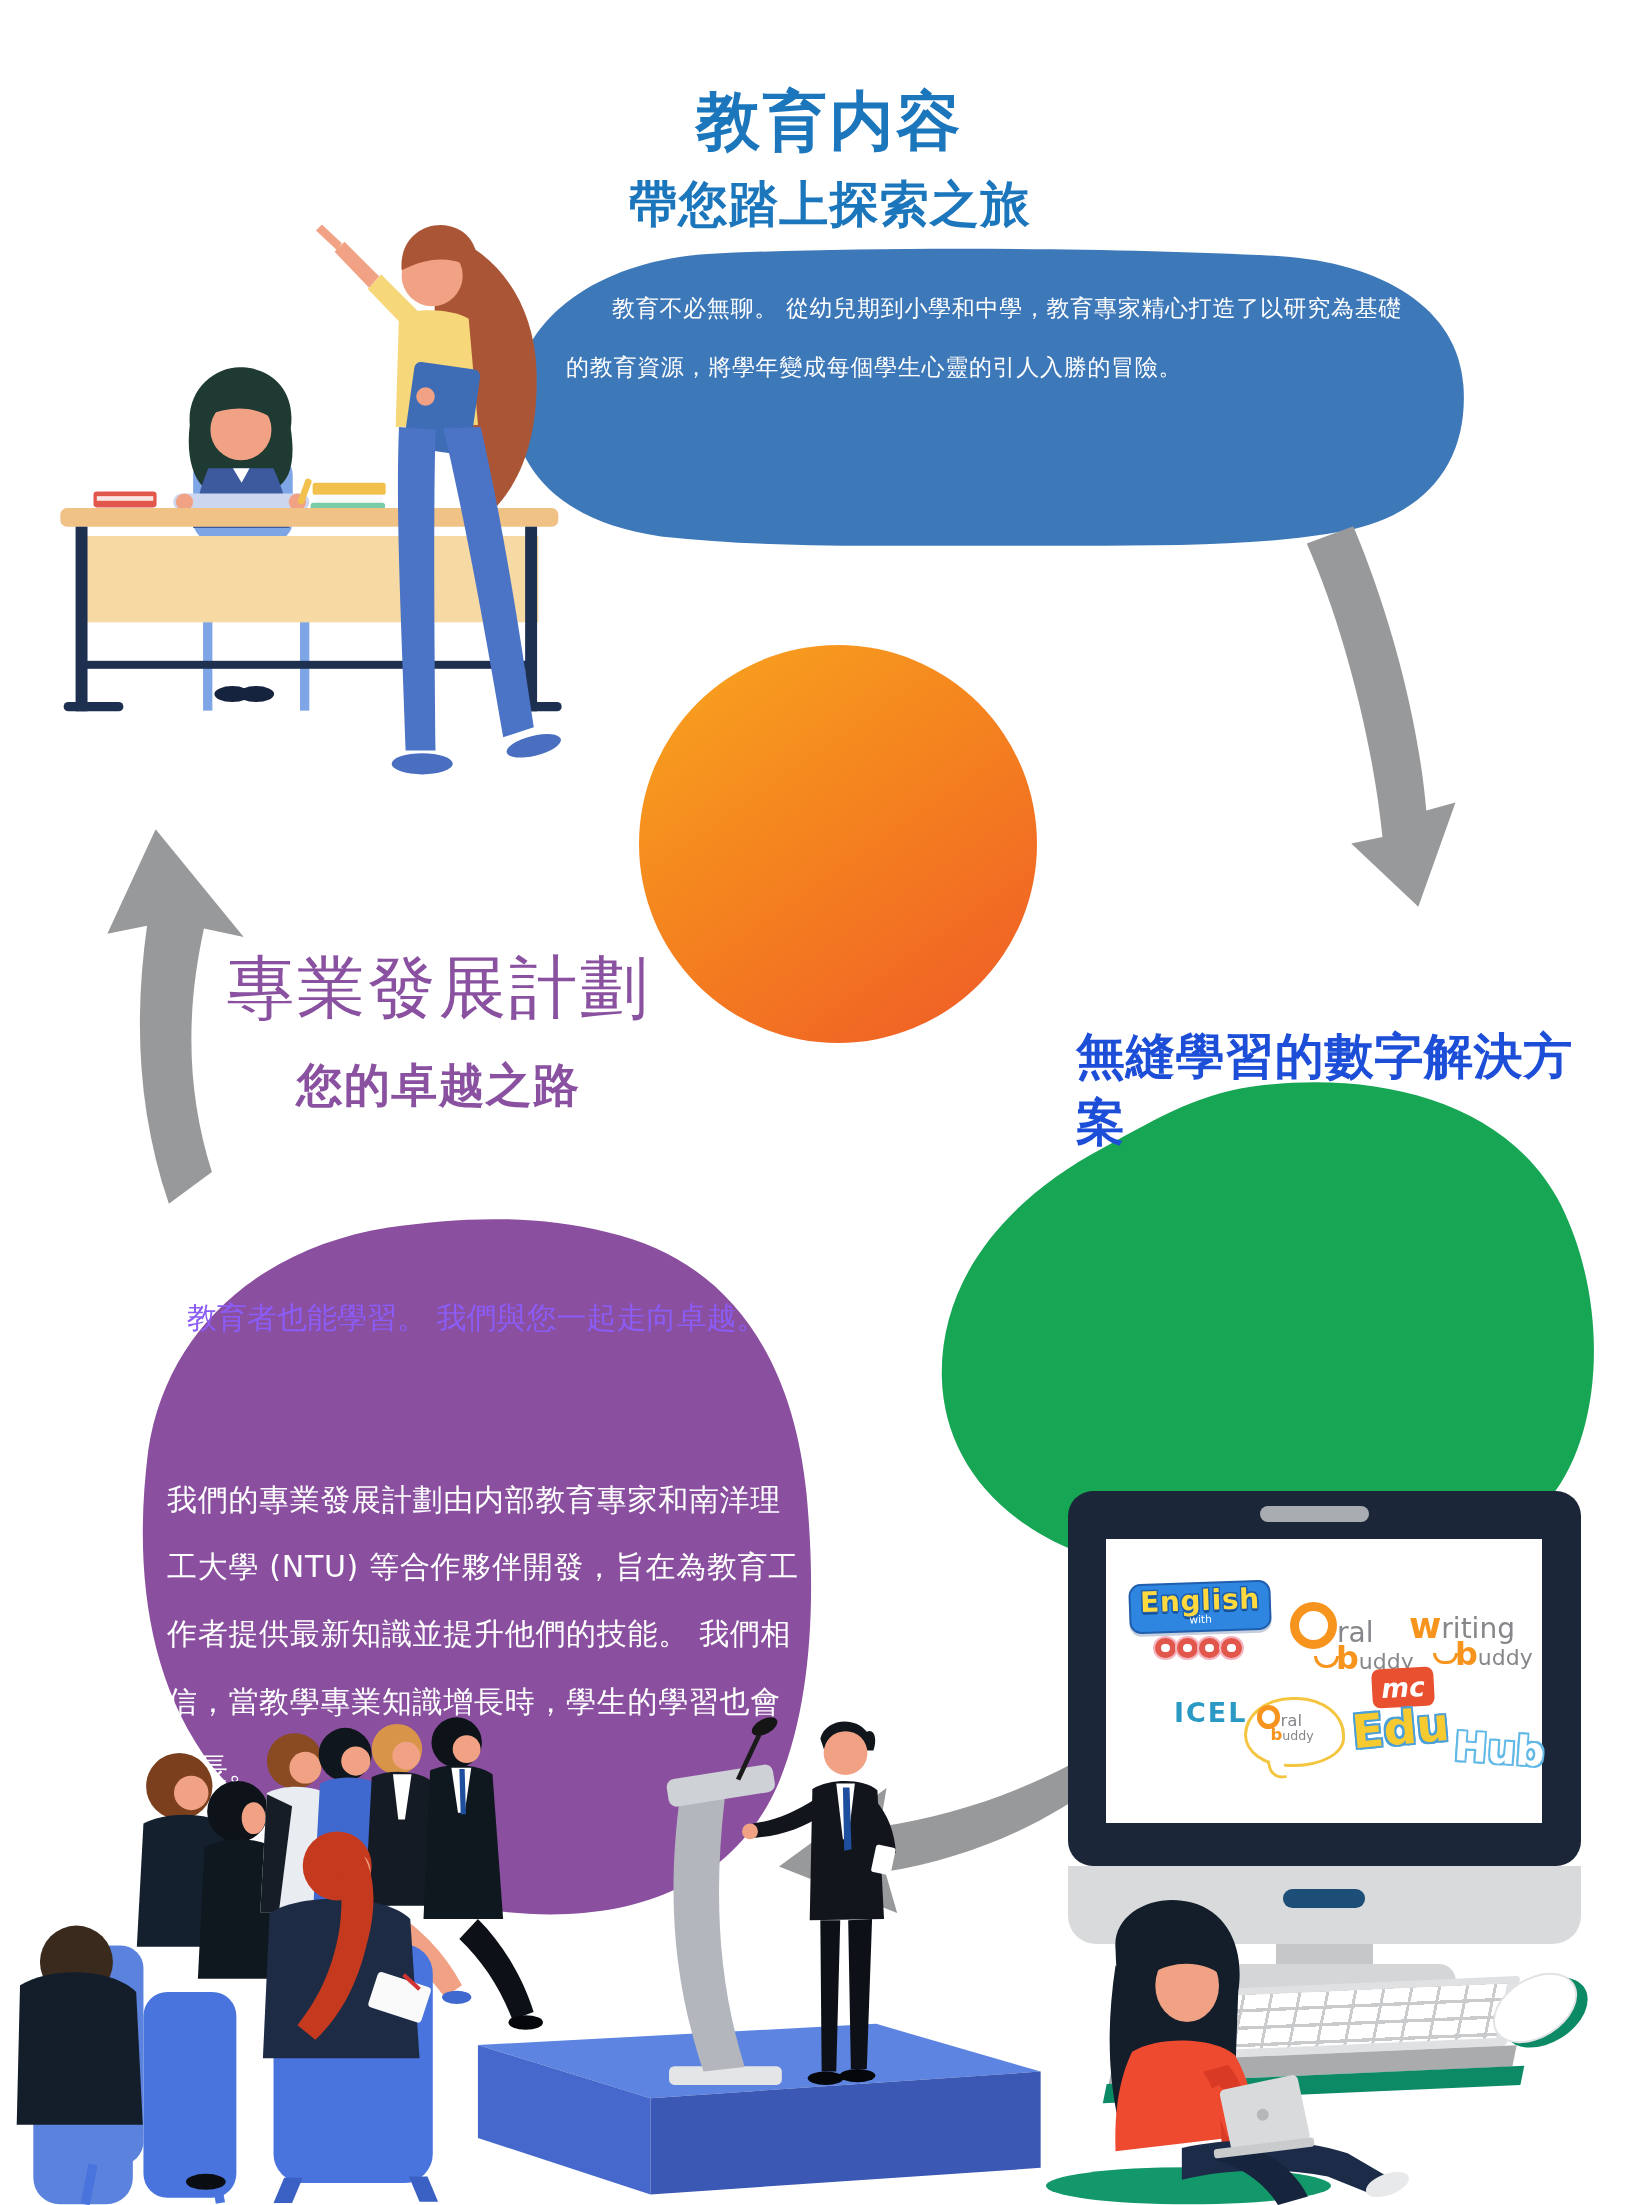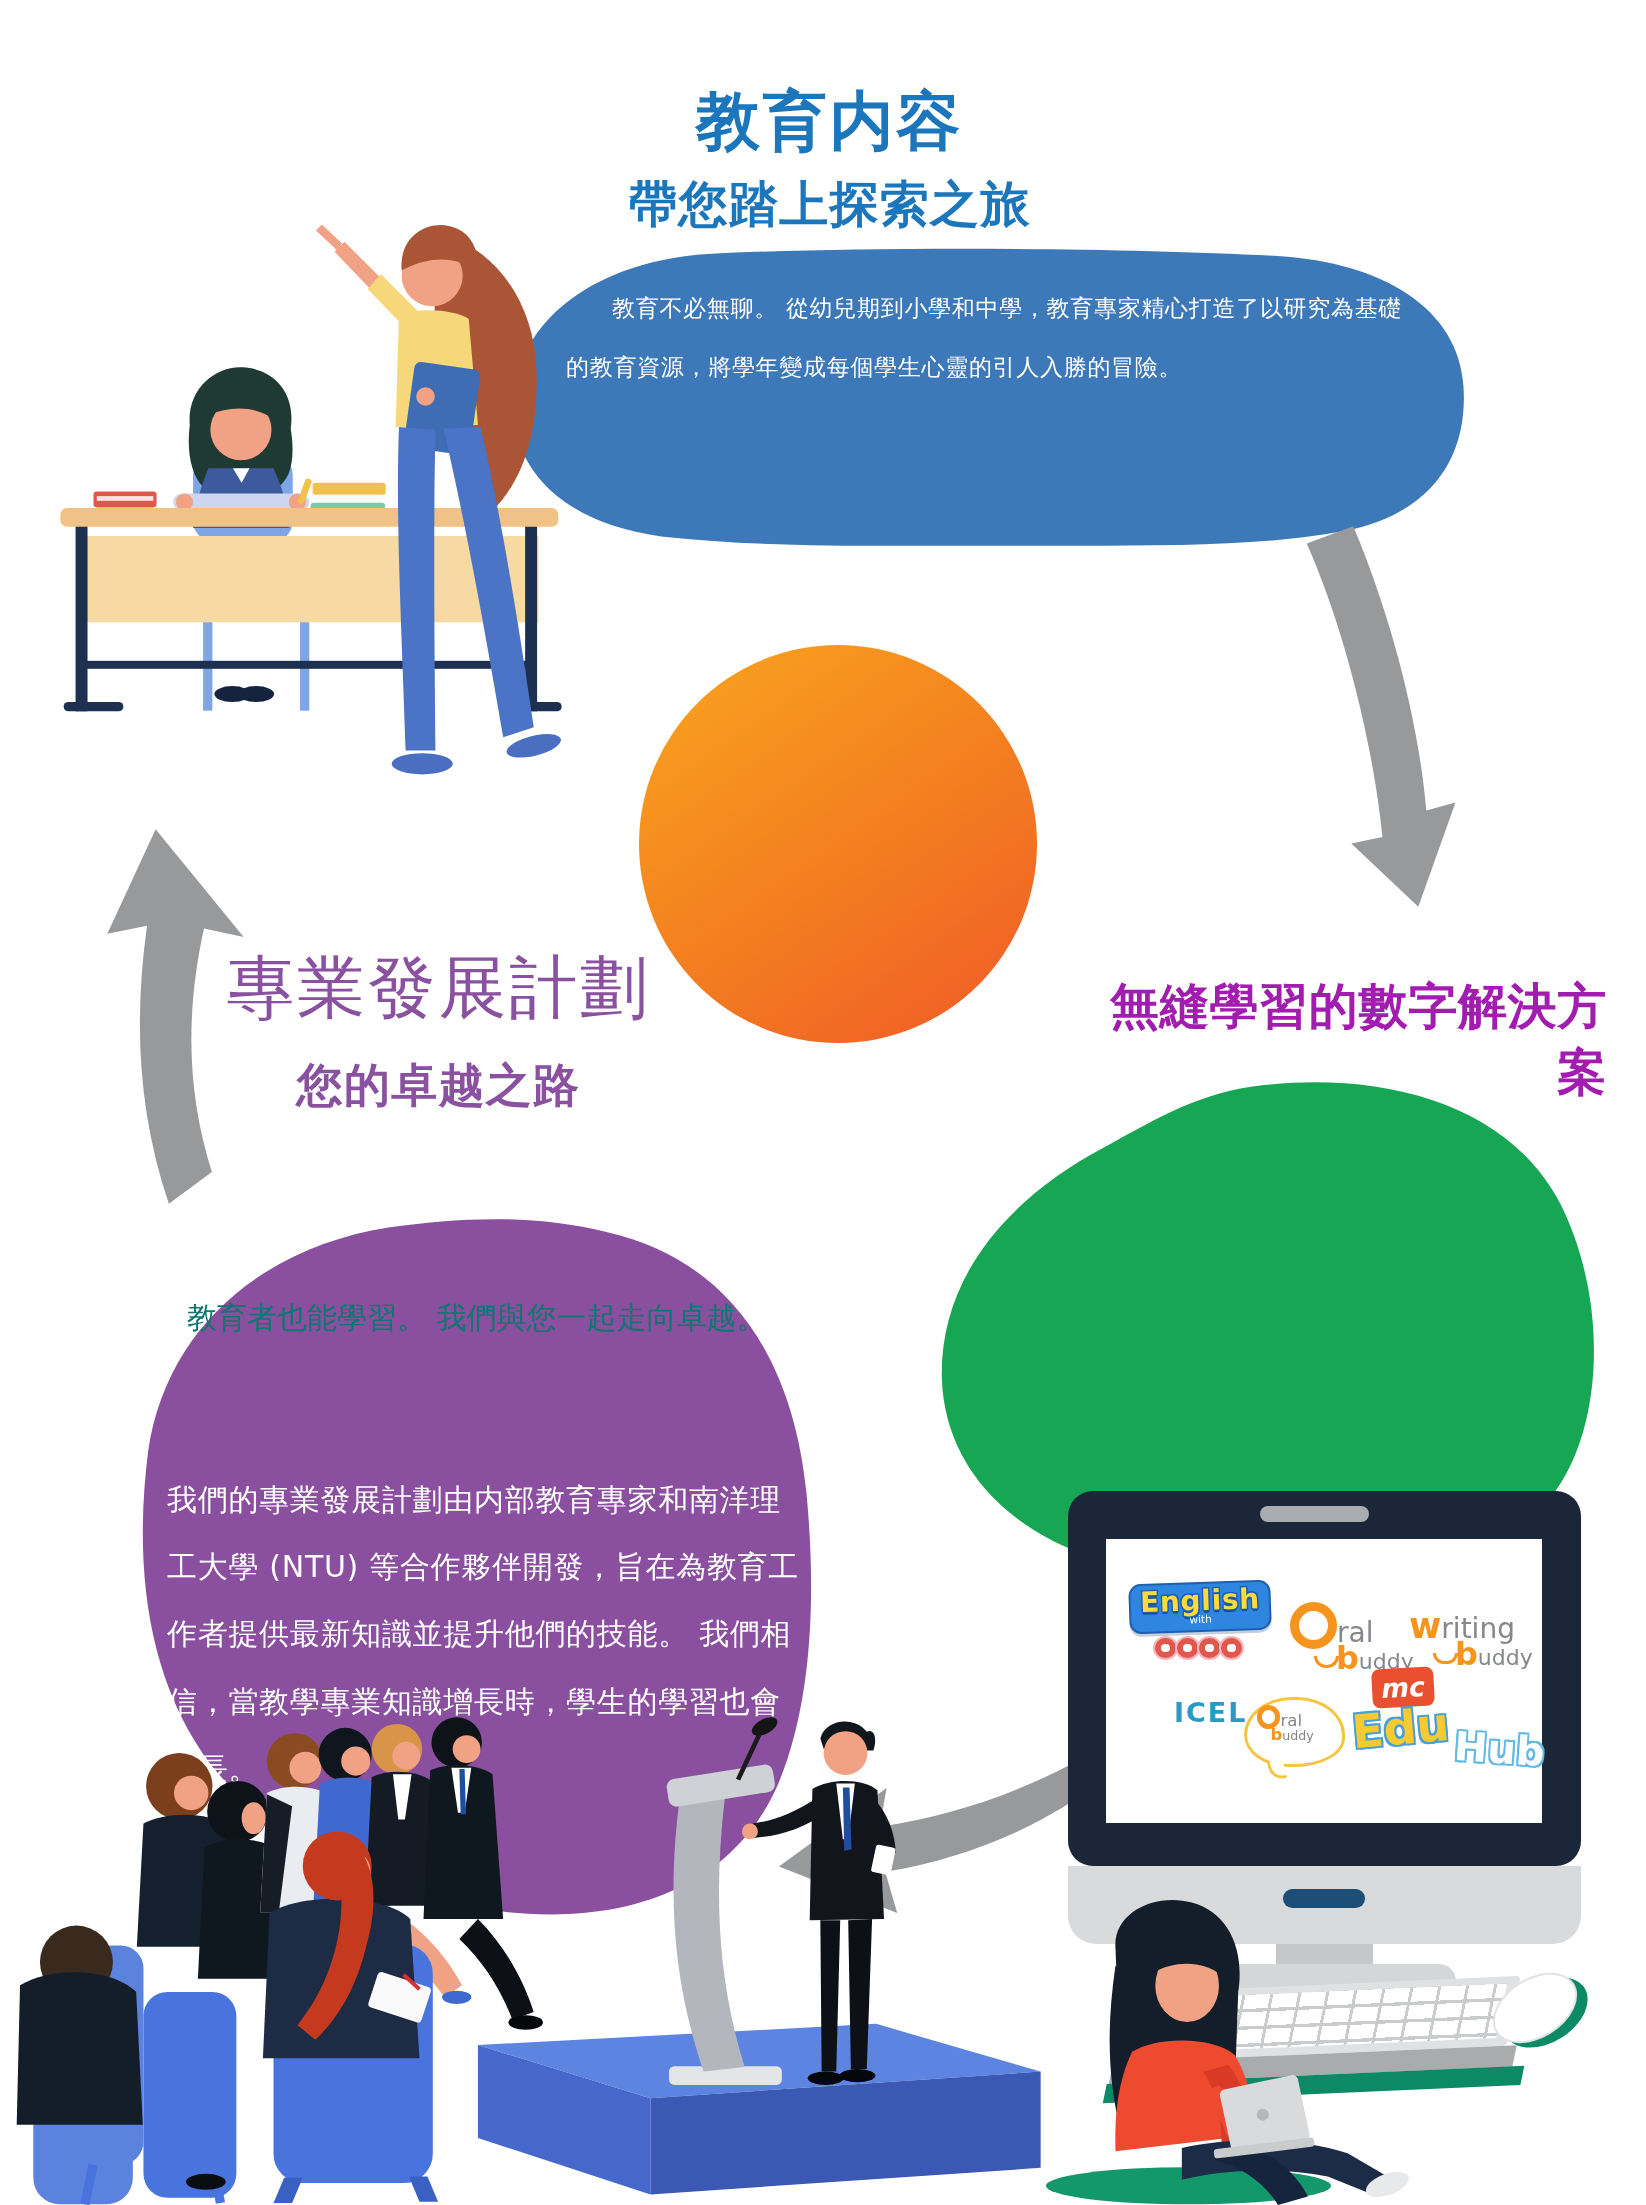--- a/index.html
+++ b/index.html
@@ -9,34 +9,34 @@
 
   
   .top-title{left:564px;top:78px;width:531px;text-align:center;color:#1b76bc;}
   .top-title .l1{font-size:64px;font-weight:700;letter-spacing:2.7px;}
   .top-title .l2{font-size:49px;font-weight:700;margin-top:6.6px;letter-spacing:1.3px;}
 
   .purple-heading{left:186px;top:943px;width:505px;text-align:center;color:#8a51a1;}
   .purple-heading .l1{font-size:68px;font-weight:400;letter-spacing:2.7px;}
   .purple-heading .l2{font-size:46px;font-weight:700;margin-top:21px;letter-spacing:1.3px;}
 
-  .green-heading{left:1076px;top:974px;width:531px;text-align:right;color:#a21caf;
+  .green-heading{left:1076px;top:1024px;width:531px;text-align:left;color:#1d4ed8;
                  font-size:49px;font-weight:700;letter-spacing:0.7px;}
 
   
   .bubble-svg{left:488px;top:246px;width:996px;height:305px;}
   .bubble-text{left:566px;top:279px;width:843px;color:#ffffff;font-size:23px;
                line-height:2.55;text-indent:2em;letter-spacing:0.7px;}
 
   .green-blob-svg{left:890px;top:1062px;width:724px;height:538px;}
   .green-text{left:997px;top:1227px;width:561px;color:#ffffff;font-size:31px;
               line-height:2.12;letter-spacing:0.7px;}
 
   .purple-blob-svg{left:103px;top:1202px;width:730px;height:724px;}
-  .purple-text-1{left:187px;top:1294px;width:637px;color:#0f766e;font-size:30px;line-height:1.6;}
+  .purple-text-1{left:187px;top:1294px;width:637px;color:#8b5cf6;font-size:30px;line-height:1.6;}
   .purple-text-2{left:167px;top:1466px;width:634px;color:#ffffff;font-size:30px;
                  line-height:2.24;letter-spacing:0.7px;}
 
   
   .mce-circle{left:639px;top:645px;width:398px;height:398px;border-radius:50%;
               background:linear-gradient(145deg,#f8a21f 5%,#f4801f 50%,#ef5a28 100%);
               color:#fff;text-align:center;}
   .mce-circle .brand{margin-top:125px;font-size:53px;font-weight:600;letter-spacing:1.3px;}
   .mce-circle .tagline{font-size:41px;font-weight:500;margin-top:13.3px;letter-spacing:2px;}
 

